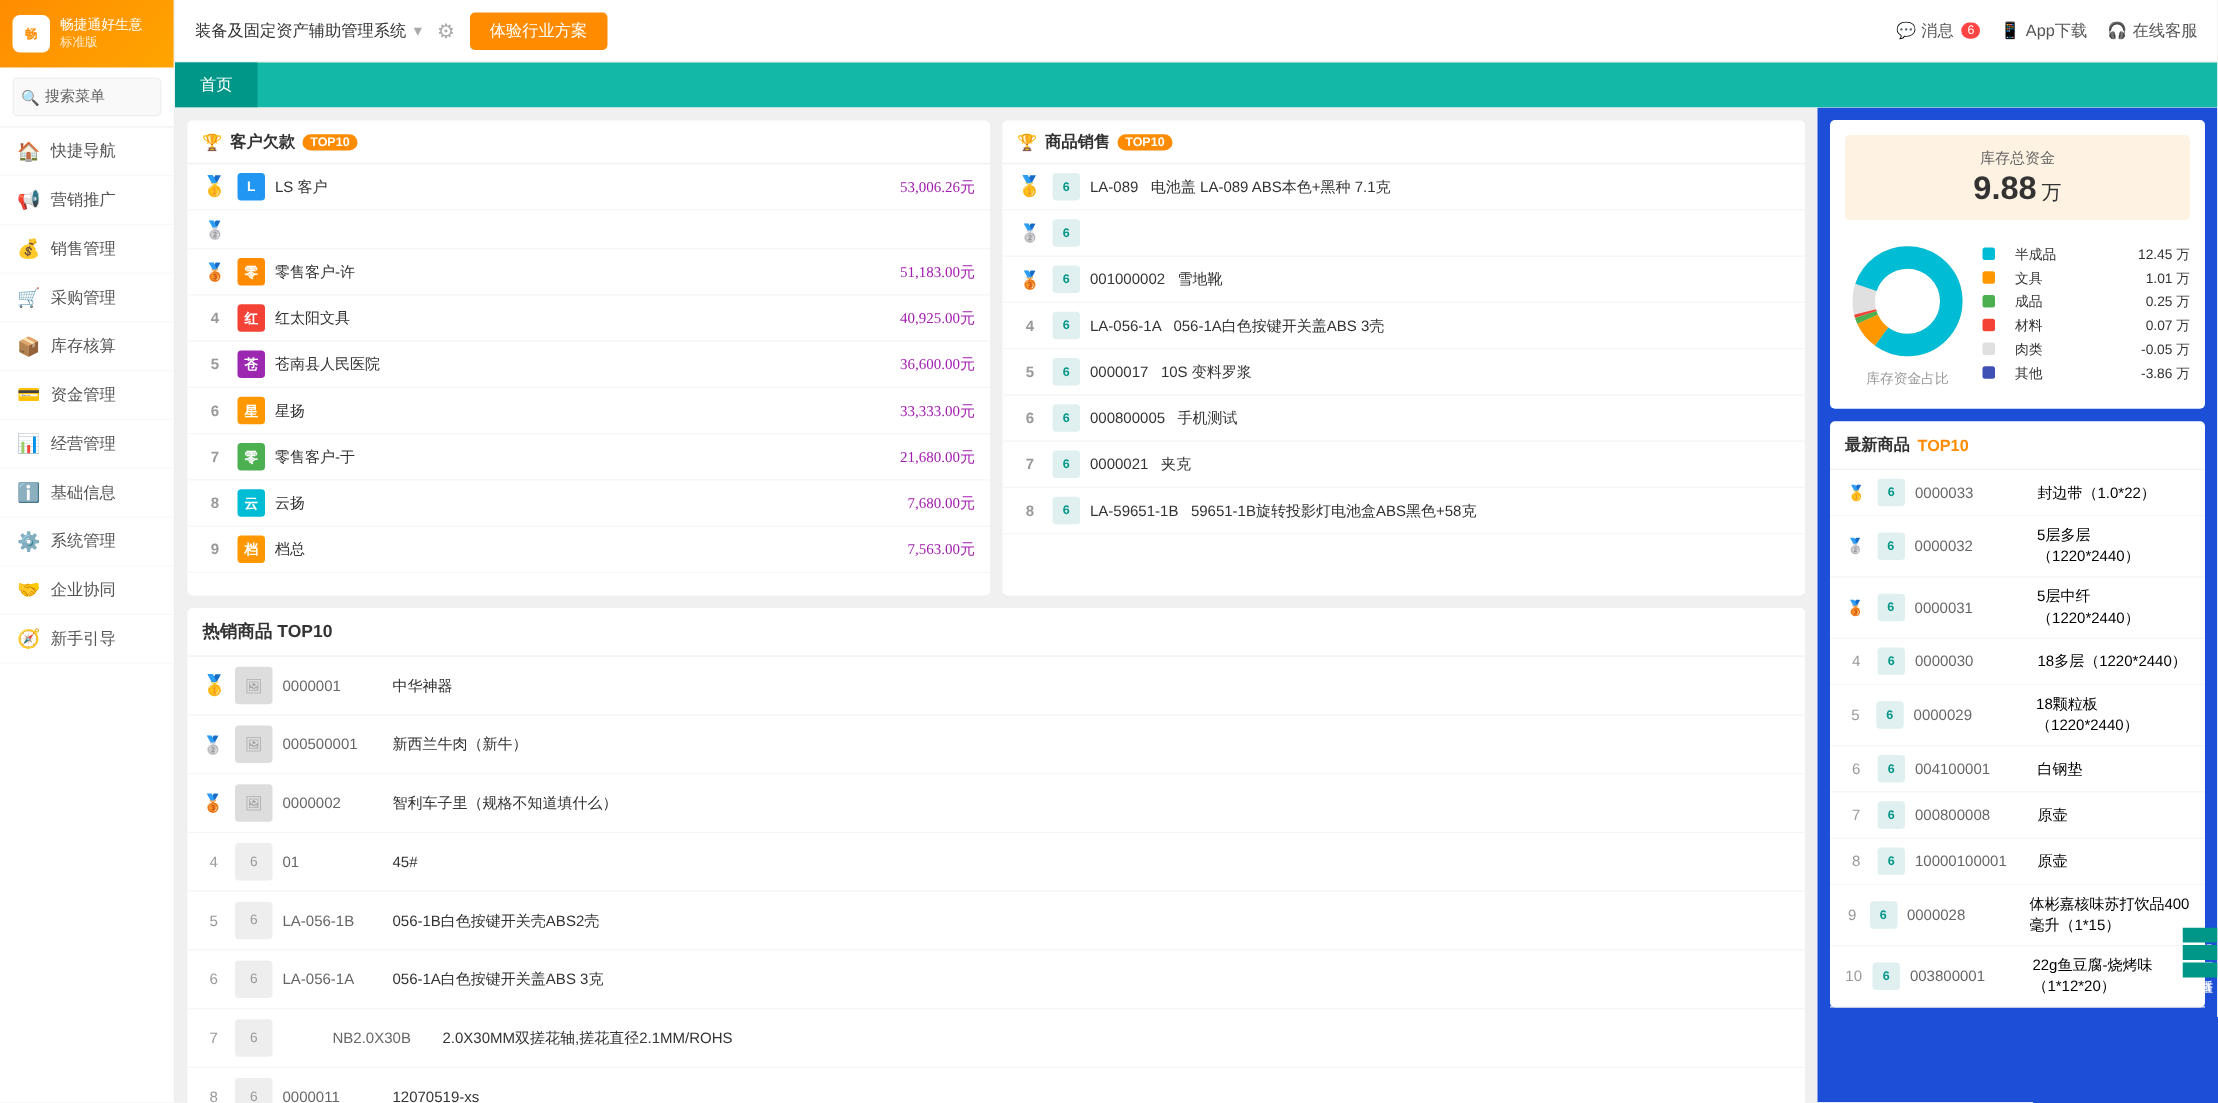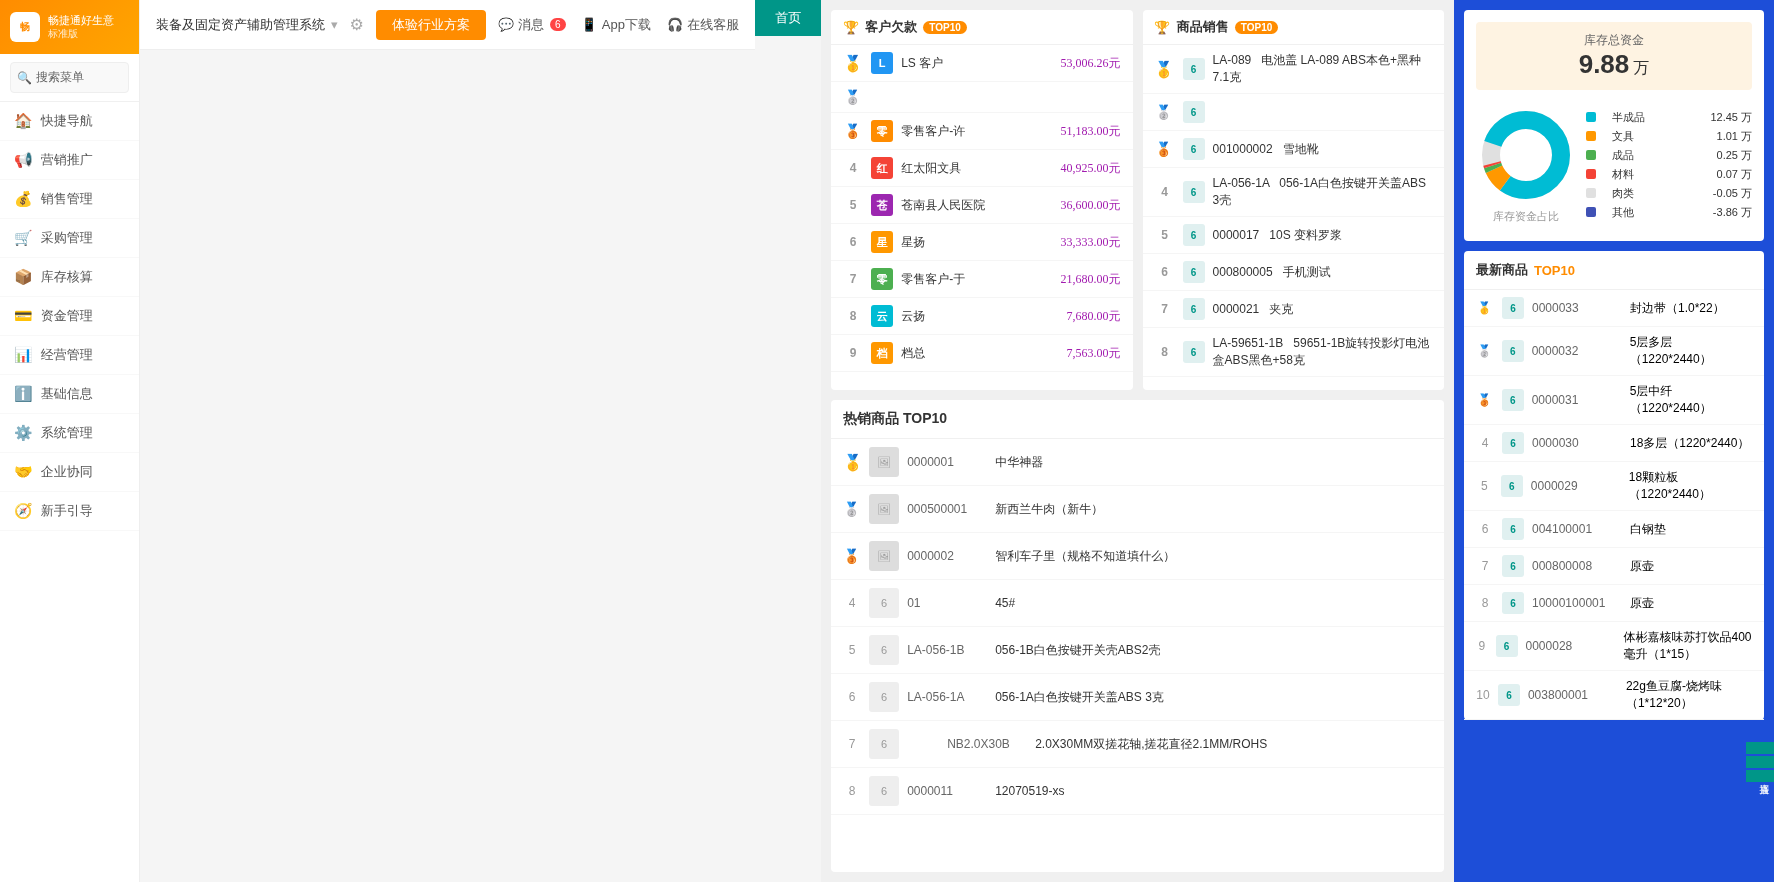--- a/index.html
+++ b/index.html
@@ -66,21 +66,21 @@
       color: #555;
       font-size: 13px;
       border-bottom: 1px solid #f8f8f8;
     }
     .sidebar-nav-item .nav-icon { font-size: 15px; color: #aaa; }
 
     
     .main-area {
       flex: 1;
       display: flex;
-      flex-direction: row;
+      flex-direction: column;
       overflow: hidden;
     }
     .topbar {
       height: 50px;
       background: #fff;
       border-bottom: 1px solid #eee;
       display: flex;
       align-items: center;
       padding: 0 16px;
       gap: 12px;
@@ -122,21 +122,21 @@
       background: #f44;
       color: white;
       border-radius: 10px;
       font-size: 10px;
       padding: 1px 5px;
       margin-left: 2px;
     }
 
     
     .page-tabs {
-      background: #a21caf;
+      background: #14b8a6;
       display: flex;
       align-items: center;
       height: 36px;
     }
     .page-tab {
       padding: 0 20px;
       height: 100%;
       display: flex;
       align-items: center;
       cursor: pointer;

